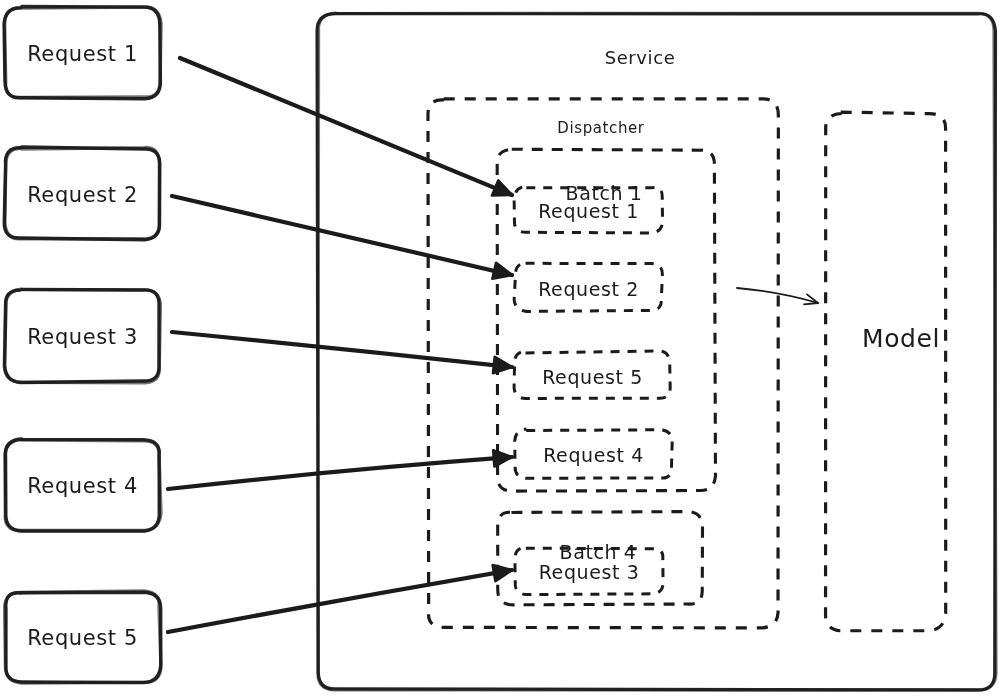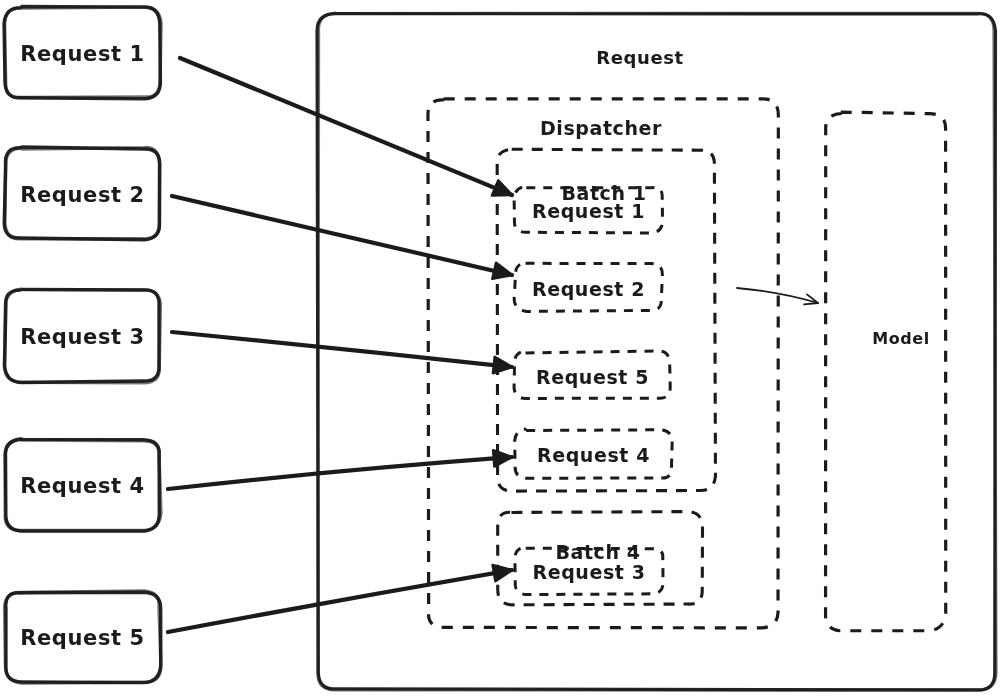--- a/index.html
+++ b/index.html
@@ -22,32 +22,32 @@
     position: absolute;
     left: 0;
     top: 0;
     width: 1000px;
     height: 699px;
   }
   .lbl {
     position: absolute;
     color: #1b1b1b;
     font-family: "DejaVu Sans", sans-serif;
-    font-weight: 700;
+    font-weight: 400;
     white-space: nowrap;
     letter-spacing: 0.6px;
     transform: translate(-50%, -50%);
     pointer-events: none;
   }
   .lbl-req-outer { font-size: 21px; }
   .lbl-service   { font-size: 18px; }
-  .lbl-dispatch  { font-size: 19px; }
+  .lbl-dispatch  { font-size: 15px; }
   .lbl-batch     { font-size: 19px; margin-top: 20px; }
   .lbl-slot      { font-size: 19px; }
-  .lbl-model     { font-size: 16px; }
+  .lbl-model     { font-size: 25px; }
   .hit {
     position: absolute;
     background: transparent;
   }
 </style>
 </head>
 <body>
 
 <div id="canvas">
   <svg id="sketch" viewBox="0 0 1000 699" xmlns="http://www.w3.org/2000/svg">
@@ -121,21 +121,21 @@
       <g>
         <path d="M 168 632 Q 338.0595876279099 600.0244228257911 512 570" fill="none" stroke="#1b1b1b" stroke-width="4.2" stroke-linecap="round"></path>
         <path d="M 495.3915298878272 581.1426532088665 L 512 570 L 492.61716355582456 565.0699237958886 Z" fill="#1b1b1b" stroke="#1b1b1b" stroke-width="2.6" stroke-linejoin="round"></path>
       </g>
       <g>
         <path d="M 737 288 Q 779.0323865432443 291.63086962799116 818 303" fill="none" stroke="#1b1b1b" stroke-width="1.8" stroke-linecap="round"></path>
         <path d="M 804.0646253607702 304.3436270555137 L 818 303 L 806.9734851455465 294.3735308402269" fill="none" stroke="#1b1b1b" stroke-width="1.8" stroke-linecap="round" stroke-linejoin="round"></path>
       </g>
     </svg>
   <div id="labels">
-      <div class="lbl lbl-service" style="left: 640px; top: 57px;">Request</div>
+      <div class="lbl lbl-service" style="left: 640px; top: 57px;">Service</div>
       <div class="lbl lbl-dispatch" style="left: 601px; top: 128px;">Dispatcher</div>
       <div class="lbl lbl-batch" style="left: 604px; top: 173px;">Batch 1</div>
       <div class="lbl lbl-slot" style="left: 588.5px; top: 211px;">Request 1</div>
       <div class="lbl lbl-slot" style="left: 588.5px; top: 288.5px;">Request 2</div>
       <div class="lbl lbl-slot" style="left: 592.5px; top: 376.5px;">Request 5</div>
       <div class="lbl lbl-slot" style="left: 593.5px; top: 455px;">Request 4</div>
       <div class="lbl lbl-batch" style="left: 598px; top: 532px;">Batch 4</div>
       <div class="lbl lbl-slot" style="left: 589px; top: 572px;">Request 3</div>
       <div class="lbl lbl-model" style="left: 901px; top: 338px;">Model</div>
       <div class="lbl lbl-req-outer" style="left: 82.5px; top: 53.5px;">Request 1</div>

